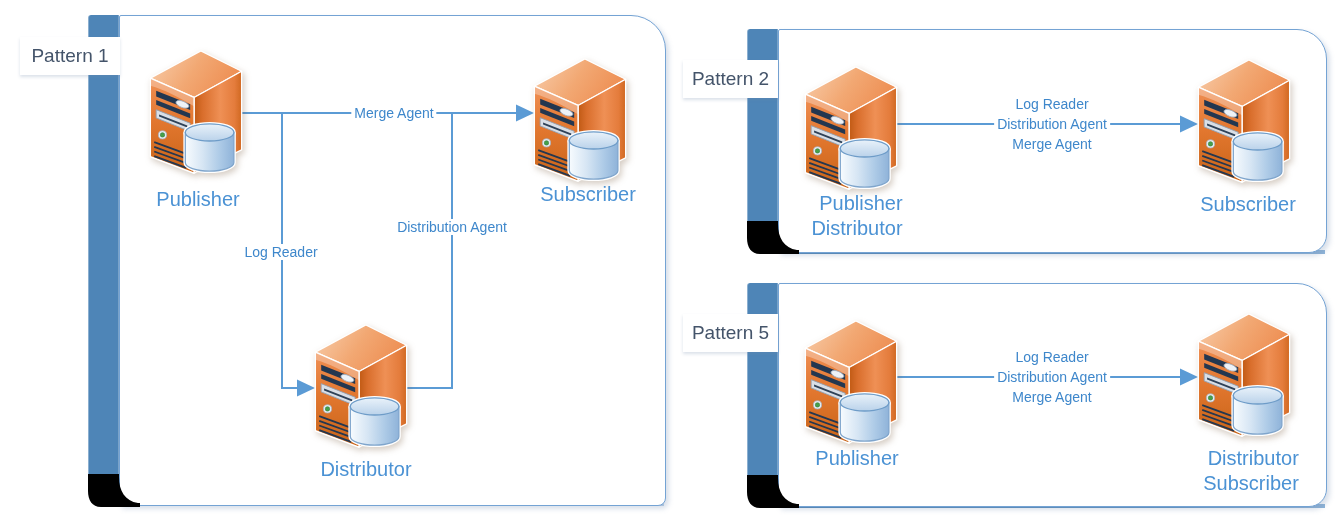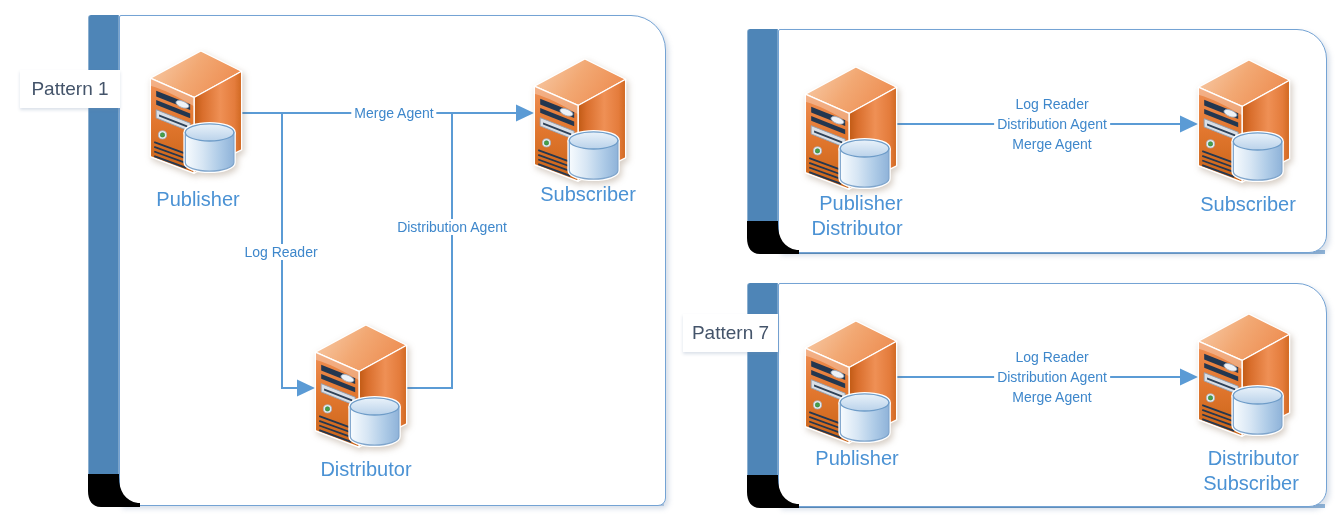--- a/index.html
+++ b/index.html
@@ -119,39 +119,42 @@
 </svg>
 
 <div class="canvas">
 
   <div class="panel" style="left:119px; top:15px; width:545px; height:489px; border-radius:2px 35px 8px 2px;"></div>
   <div class="ribbon-bar" style="left:88px; top:15px; height:459px;"></div>
   <svg class="ribbon-sweep" style="left:88px; top:474px;" viewBox="0 0 52 33">
       <use href="#sweep-def"></use>
     </svg>
   <div class="ribbon-tail tail-p1" style="left:140px; top:503px; width:524px;"></div>
-  <div class="pattern-tab" style="left:20px; top:70px; width:100px; height:38px;">
+  <div class="pattern-tab" style="left:20px; top:37px; width:100px; height:38px;">
     <span>Pattern 1</span>
   </div>
 
   <div class="panel" style="left:778px; top:29px; width:547px; height:222px; border-radius:2px 30px 18px 2px;"></div>
   <div class="ribbon-bar" style="left:747px; top:29px; height:192px;"></div>
   <svg class="ribbon-sweep" style="left:747px; top:221px;" viewBox="0 0 52 33">
       <use href="#sweep-def"></use>
     </svg>
   <div class="ribbon-tail tail-p23" style="left:799px; top:250px; width:526px;"></div>
+  <div class="pattern-tab" style="left:683px; top:60px; width:95px; height:38px;">
+    <span>Pattern 2</span>
+  </div>
 
   <div class="panel" style="left:778px; top:283px; width:547px; height:222px; border-radius:2px 30px 18px 2px;"></div>
   <div class="ribbon-bar" style="left:747px; top:283px; height:192px;"></div>
   <svg class="ribbon-sweep" style="left:747px; top:475px;" viewBox="0 0 52 33">
       <use href="#sweep-def"></use>
     </svg>
   <div class="ribbon-tail tail-p23" style="left:799px; top:504px; width:526px;"></div>
   <div class="pattern-tab" style="left:683px; top:314px; width:95px; height:38px;">
-    <span>Pattern 7</span>
+    <span>Pattern 5</span>
   </div>
 
   <svg class="lines" width="1339" height="519" viewBox="0 0 1339 519">
 
     <path class="seg" d="M242,113 H518"></path>
     <polygon class="head" points="534,113 516,104.5 516,121.5"></polygon>
 
     <path class="seg" d="M282,113 V388 H299"></path>
     <polygon class="head" points="315,388 297,379.5 297,396.5"></polygon>
 

